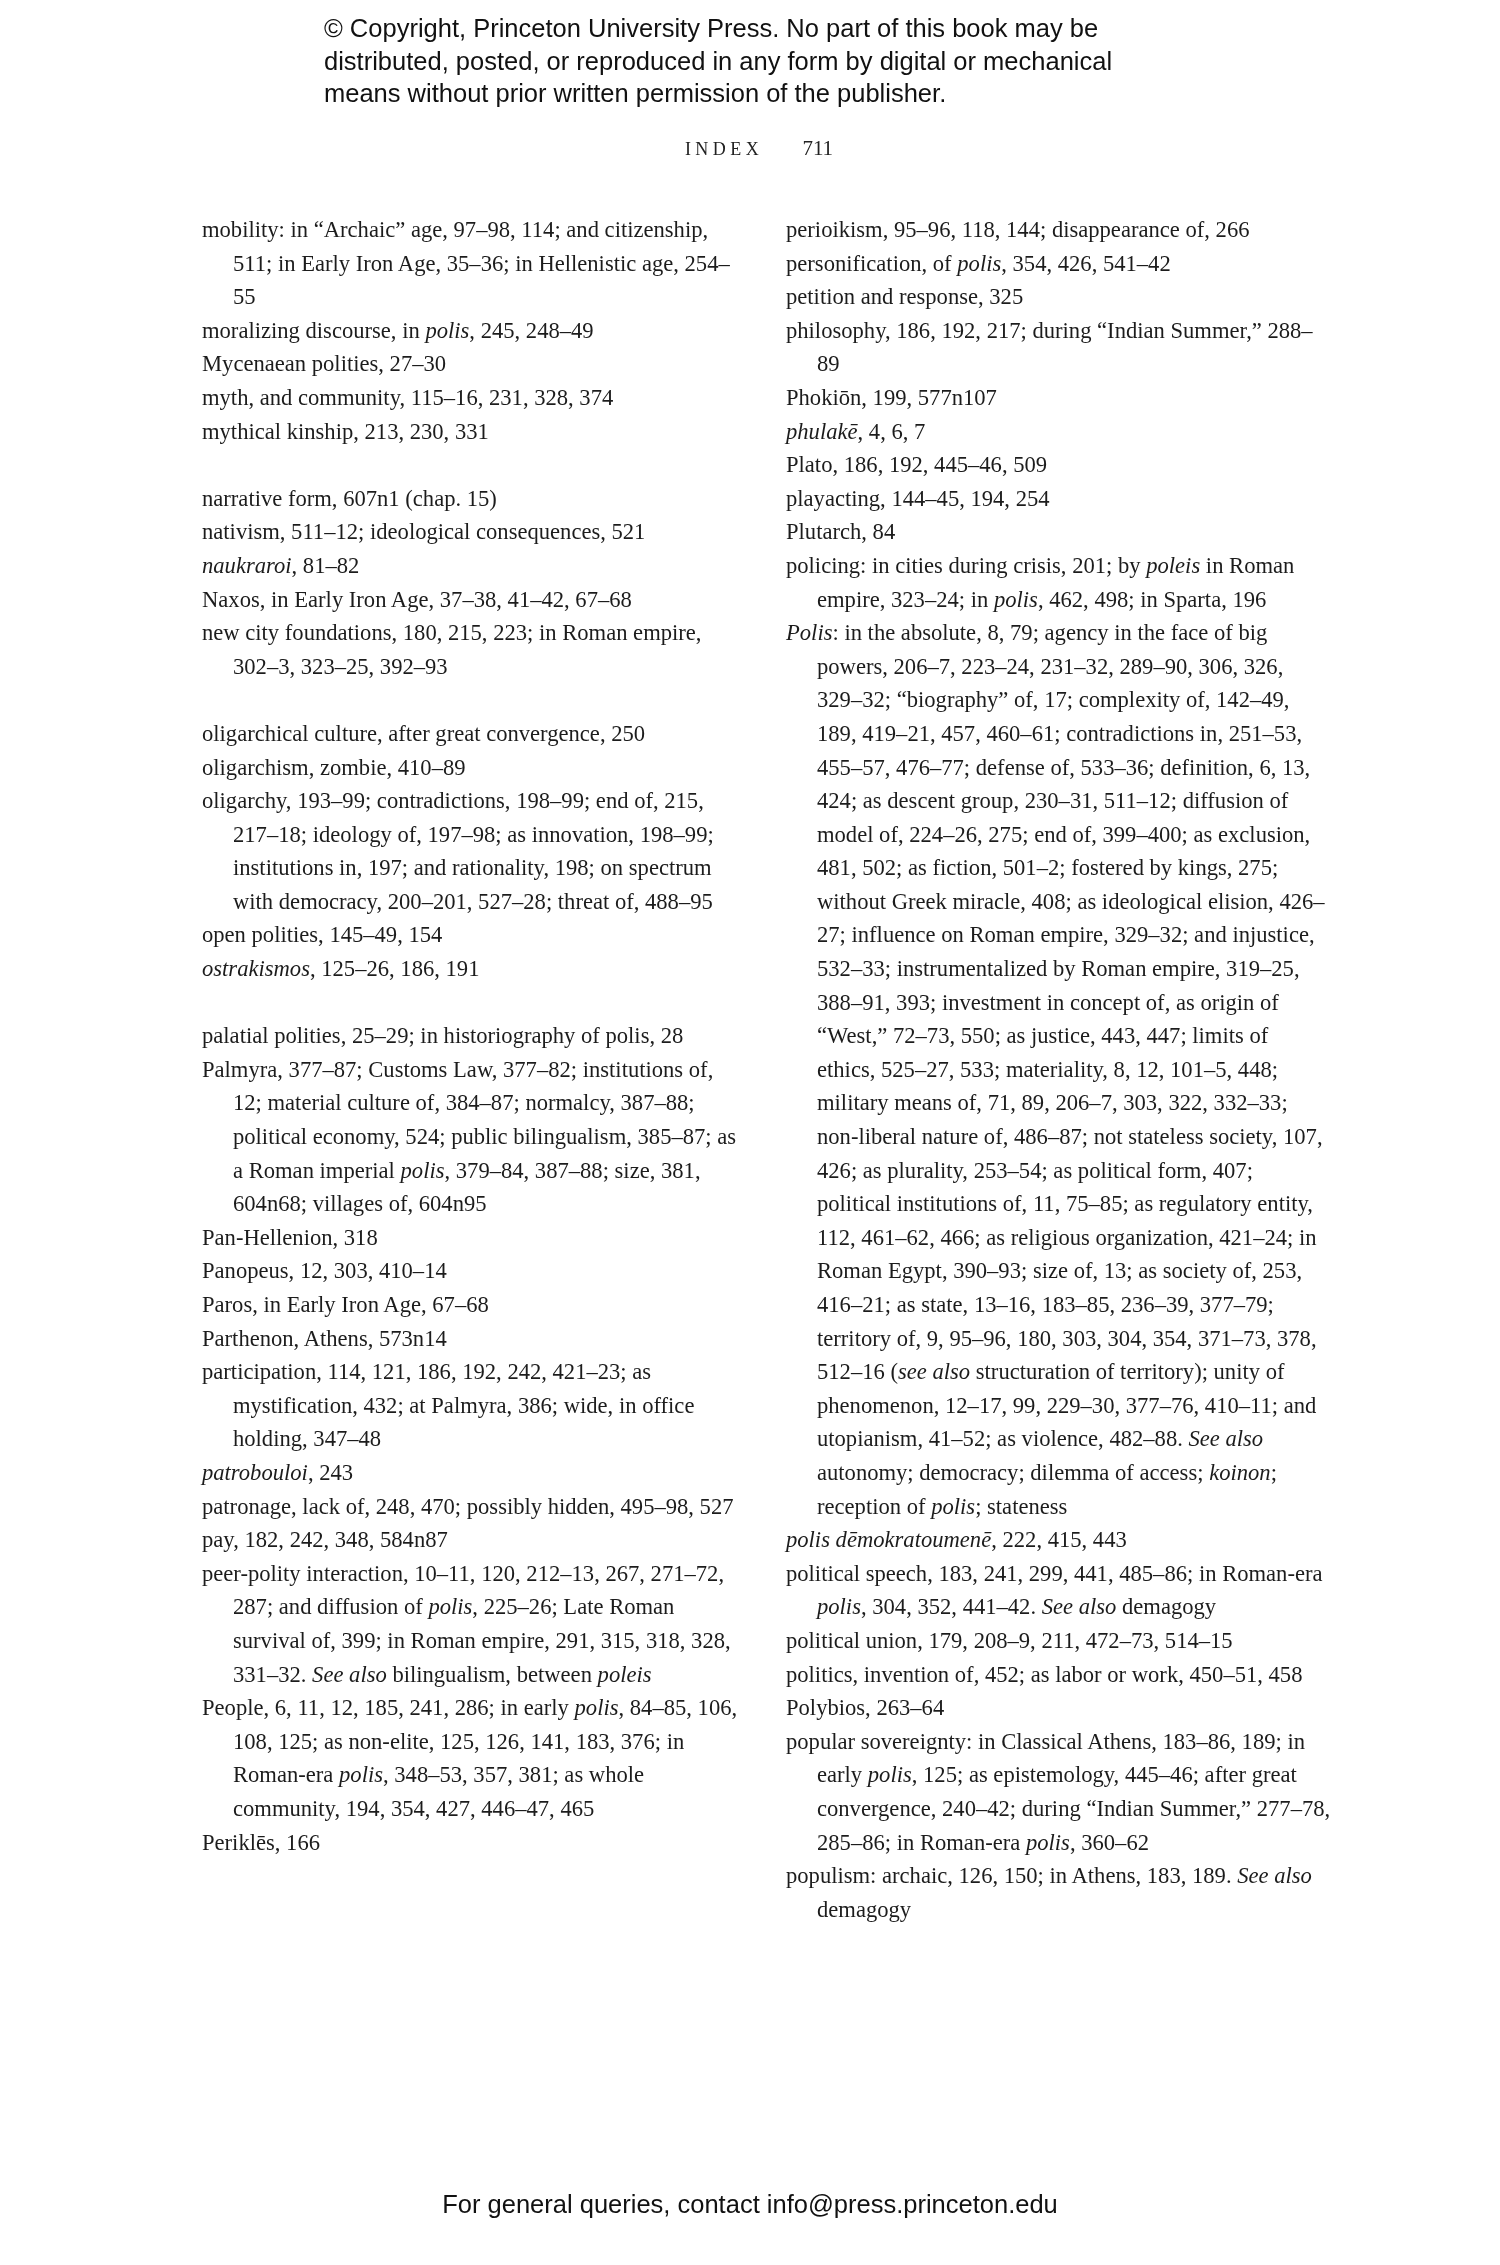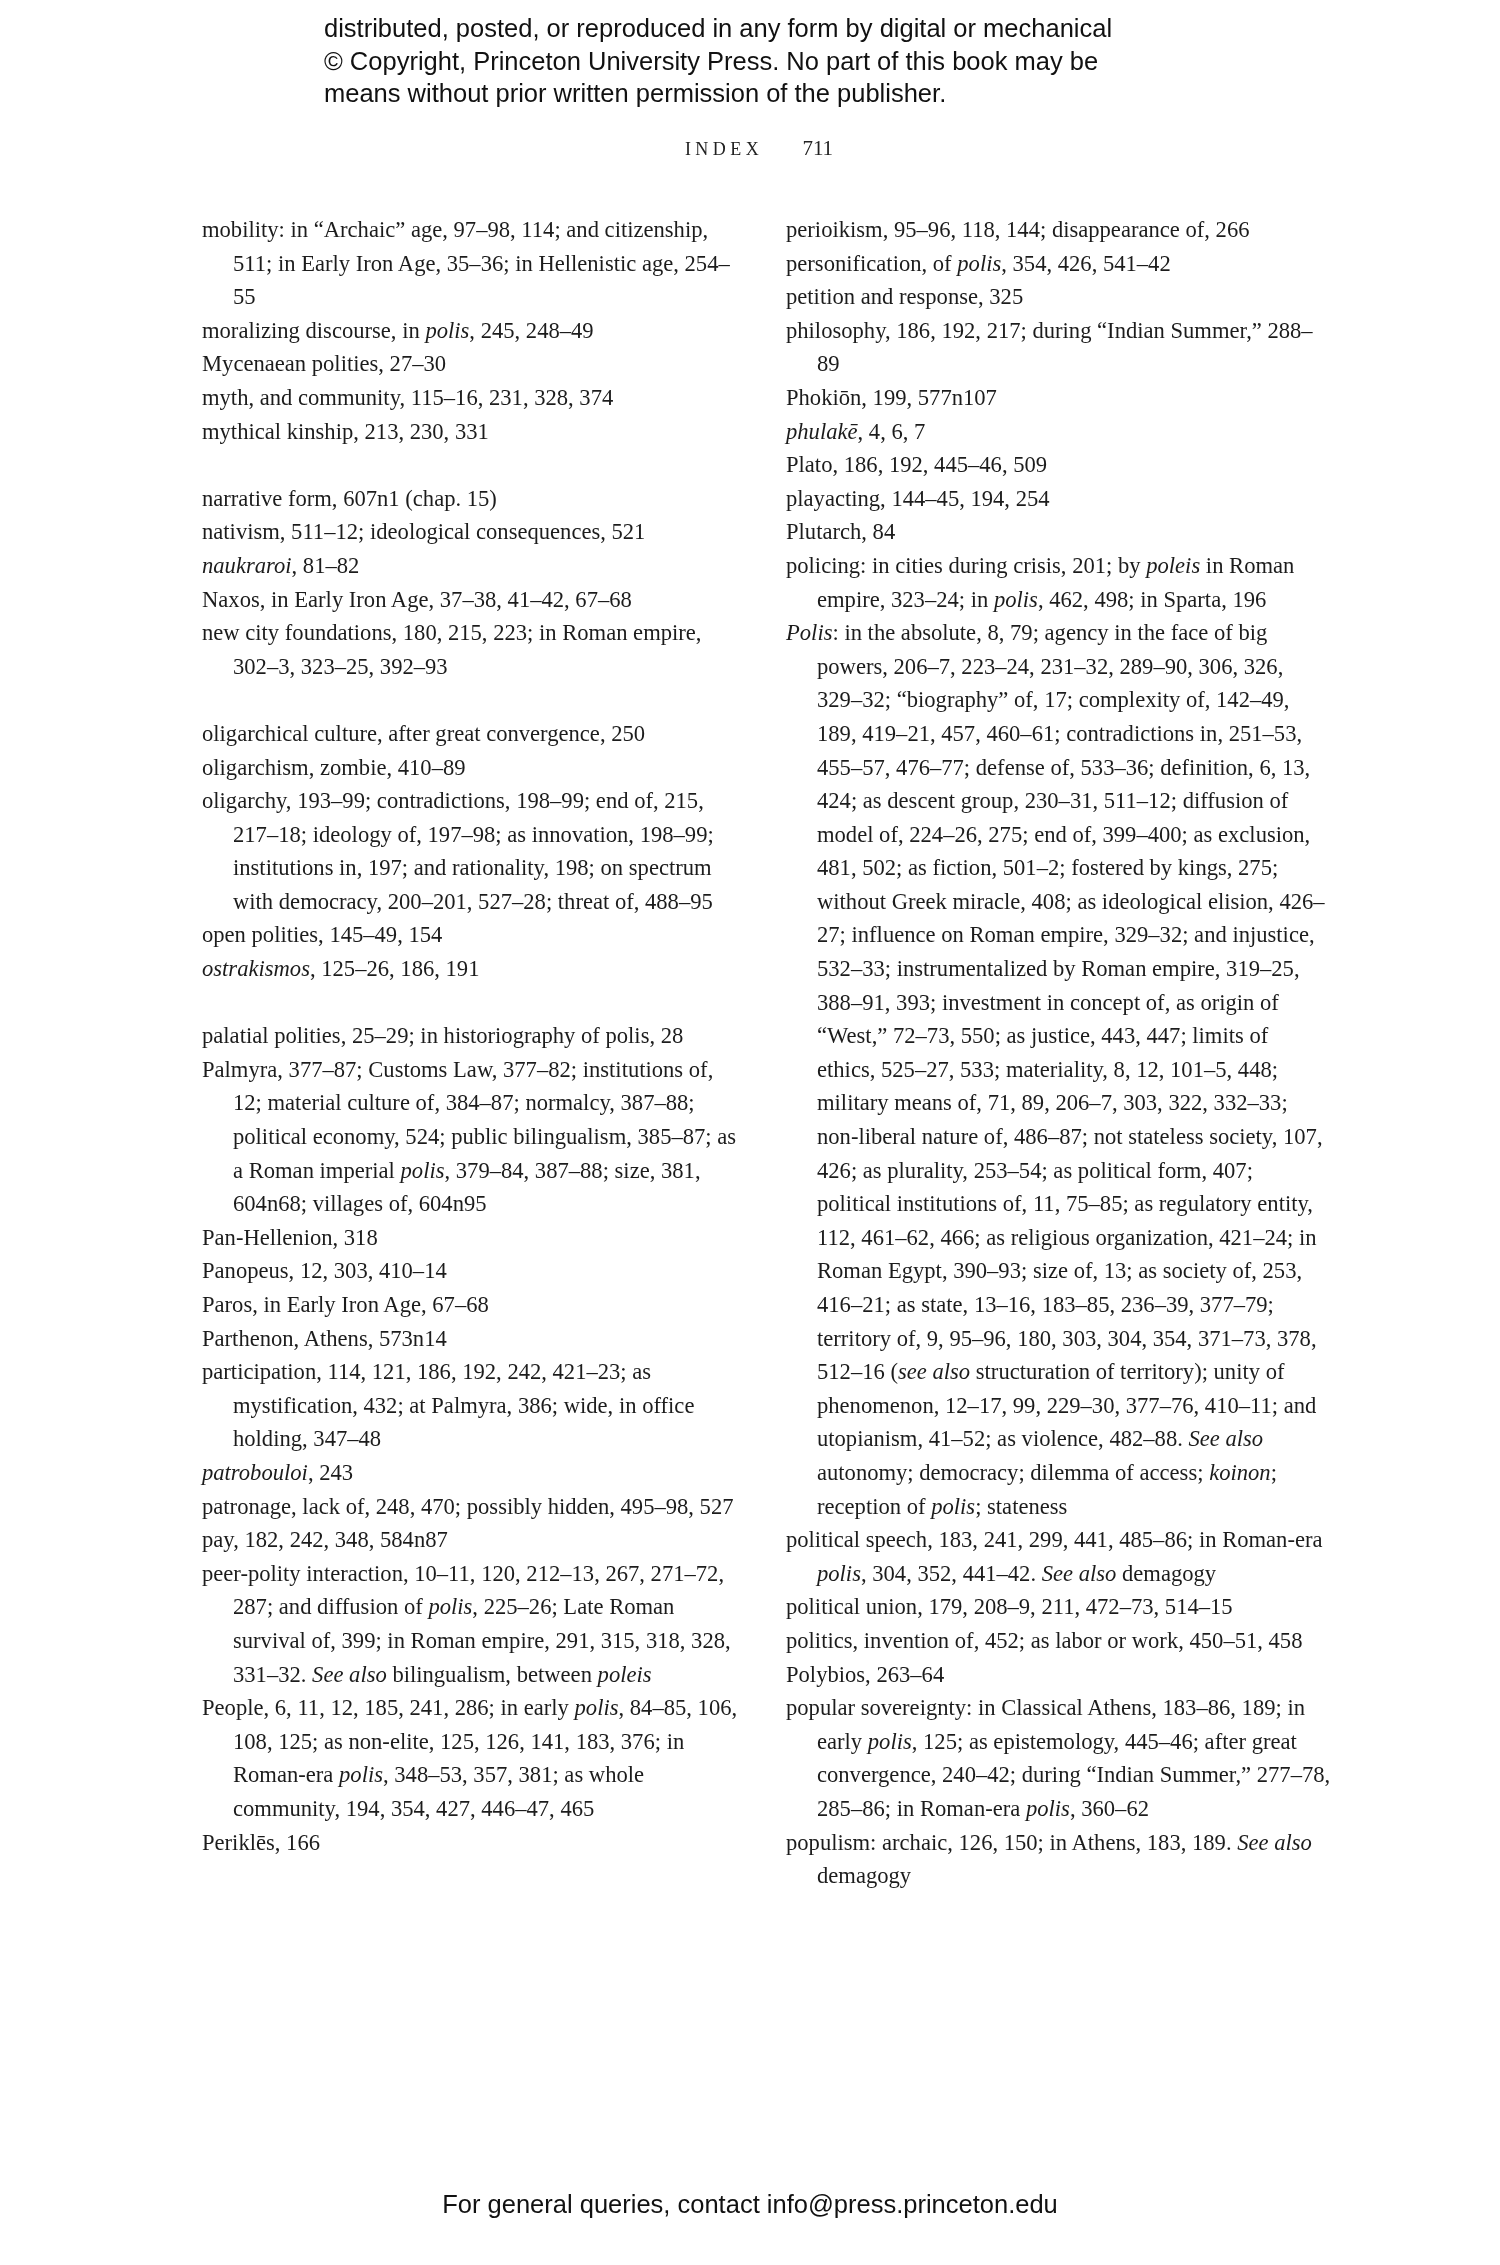--- a/index.html
+++ b/index.html
@@ -70,22 +70,22 @@
       text-align: center;
       font-family: "Liberation Sans", sans-serif;
       font-size: 25.5px;
       color: #111111;
     }
   </style>
 </head>
 <body>
 
 <div class="copyright">
+  <div>© Copyright, Princeton University Press. No part of this book may be</div>
   <div>distributed, posted, or reproduced in any form by digital or mechanical</div>
-  <div>© Copyright, Princeton University Press. No part of this book may be</div>
   <div>means without prior written permission of the publisher.</div>
 </div>
 
 <div class="running-head">
   <span class="label">INDEX</span>
   <span class="pageno">711</span>
 </div>
 
 <div class="col col-left">
     <div class="entry"><span>mobility: in “Archaic” age, 97–98, 114; and citizenship, 511; in Early Iron Age, 35–36; in Hellenistic age, 254–55</span></div>
@@ -122,20 +122,21 @@
     <div class="entry"><span>personification, of </span><em>polis</em><span>, 354, 426, 541–42</span></div>
     <div class="entry"><span>petition and response, 325</span></div>
     <div class="entry"><span>philosophy, 186, 192, 217; during “Indian Summer,” 288–89</span></div>
     <div class="entry"><span>Phokiōn, 199, 577n107</span></div>
     <div class="entry"><em>phulakē</em><span>, 4, 6, 7</span></div>
     <div class="entry"><span>Plato, 186, 192, 445–46, 509</span></div>
     <div class="entry"><span>playacting, 144–45, 194, 254</span></div>
     <div class="entry"><span>Plutarch, 84</span></div>
     <div class="entry"><span>policing: in cities during crisis, 201; by </span><em>poleis</em><span> in Roman empire, 323–24; in </span><em>polis</em><span>, 462, 498; in Sparta, 196</span></div>
     <div class="entry"><em>Polis</em><span>: in the absolute, 8, 79; agency in the face of big powers, 206–7, 223–24, 231–32, 289–90, 306, 326, 329–32; “biography” of, 17; complexity of, 142–49, 189, 419–21, 457, 460–61; contradictions in, 251–53, 455–57, 476–77; defense of, 533–36; definition, 6, 13, 424; as descent group, 230–31, 511–12; diffusion of model of, 224–26, 275; end of, 399–400; as exclusion, 481, 502; as fiction, 501–2; fostered by kings, 275; without Greek miracle, 408; as ideological elision, 426–27; influence on Roman empire, 329–32; and injustice, 532–33; instrumentalized by Roman empire, 319–25, 388–91, 393; investment in concept of, as origin of “West,” 72–73, 550; as justice, 443, 447; limits of ethics, 525–27, 533; materiality, 8, 12, 101–5, 448; military means of, 71, 89, 206–7, 303, 322, 332–33; non-liberal nature of, 486–87; not stateless society, 107, 426; as plurality, 253–54; as political form, 407; political institutions of, 11, 75–85; as regulatory entity, 112, 461–62, 466; as religious organization, 421–24; in Roman Egypt, 390–93; size of, 13; as society of, 253, 416–21; as state, 13–16, 183–85, 236–39, 377–79; territory of, 9, 95–96, 180, 303, 304, 354, 371–73, 378, 512–16 (</span><em>see also</em><span> structuration of territory); unity of phenomenon, 12–17, 99, 229–30, 377–76, 410–11; and utopianism, 41–52; as violence, 482–88. </span><em>See also</em><span> autonomy; democracy; dilemma of access; </span><em>koinon</em><span>; reception of </span><em>polis</em><span>; stateness</span></div>
+    <div class="entry"><em>polis dēmokratoumenē</em><span>, 222, 415, 443</span></div>
     <div class="entry"><span>political speech, 183, 241, 299, 441, 485–86; in Roman-era </span><em>polis</em><span>, 304, 352, 441–42. </span><em>See also</em><span> demagogy</span></div>
     <div class="entry"><span>political union, 179, 208–9, 211, 472–73, 514–15</span></div>
     <div class="entry"><span>politics, invention of, 452; as labor or work, 450–51, 458</span></div>
     <div class="entry"><span>Polybios, 263–64</span></div>
     <div class="entry"><span>popular sovereignty: in Classical Athens, 183–86, 189; in early </span><em>polis</em><span>, 125; as epistemology, 445–46; after great convergence, 240–42; during “Indian Summer,” 277–78, 285–86; in Roman-era </span><em>polis</em><span>, 360–62</span></div>
     <div class="entry"><span>populism: archaic, 126, 150; in Athens, 183, 189. </span><em>See also</em><span> demagogy</span></div>
   </div>
 
 <div class="footer">For general queries, contact info@press.princeton.edu</div>
 

